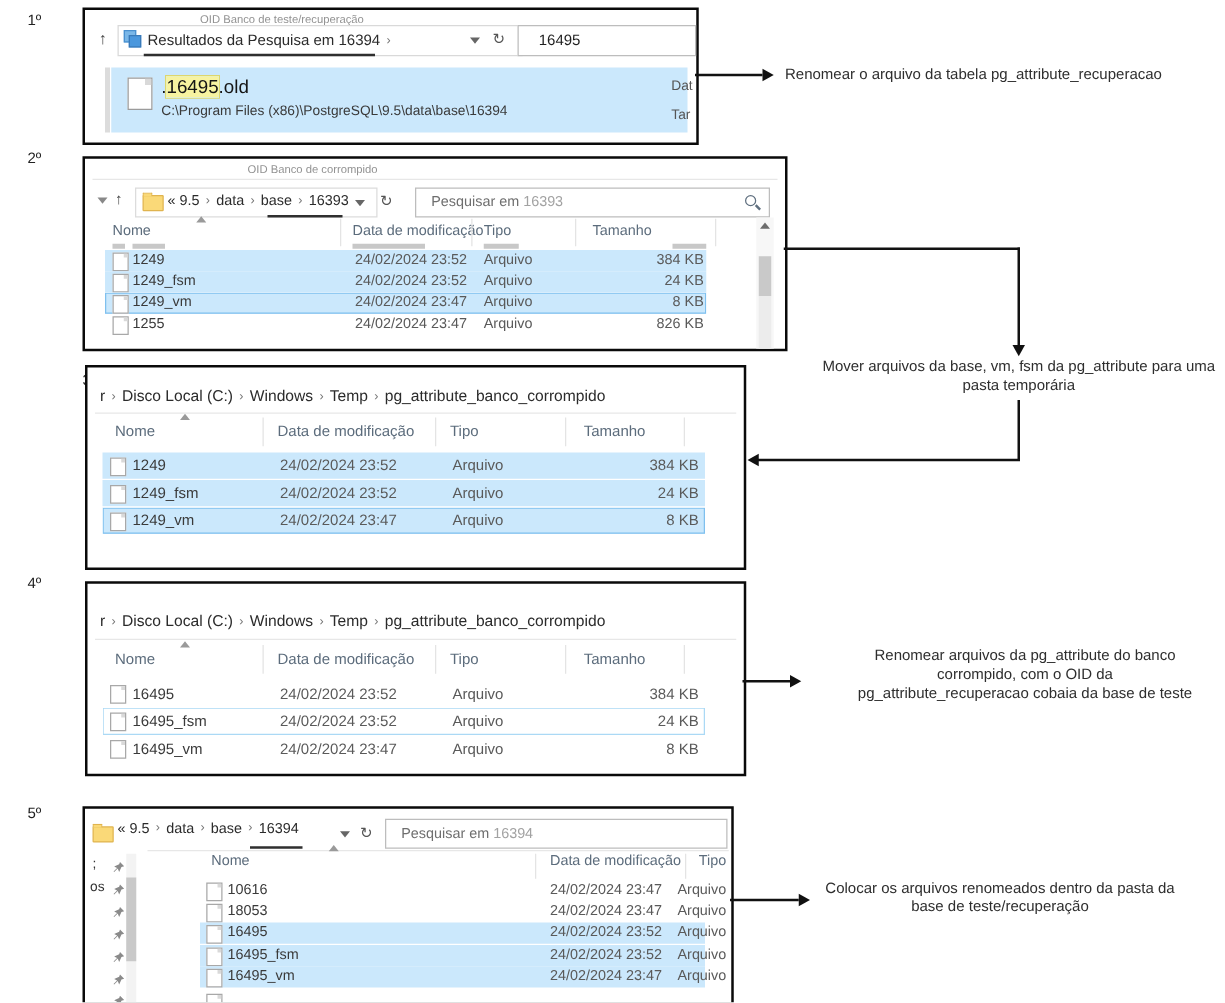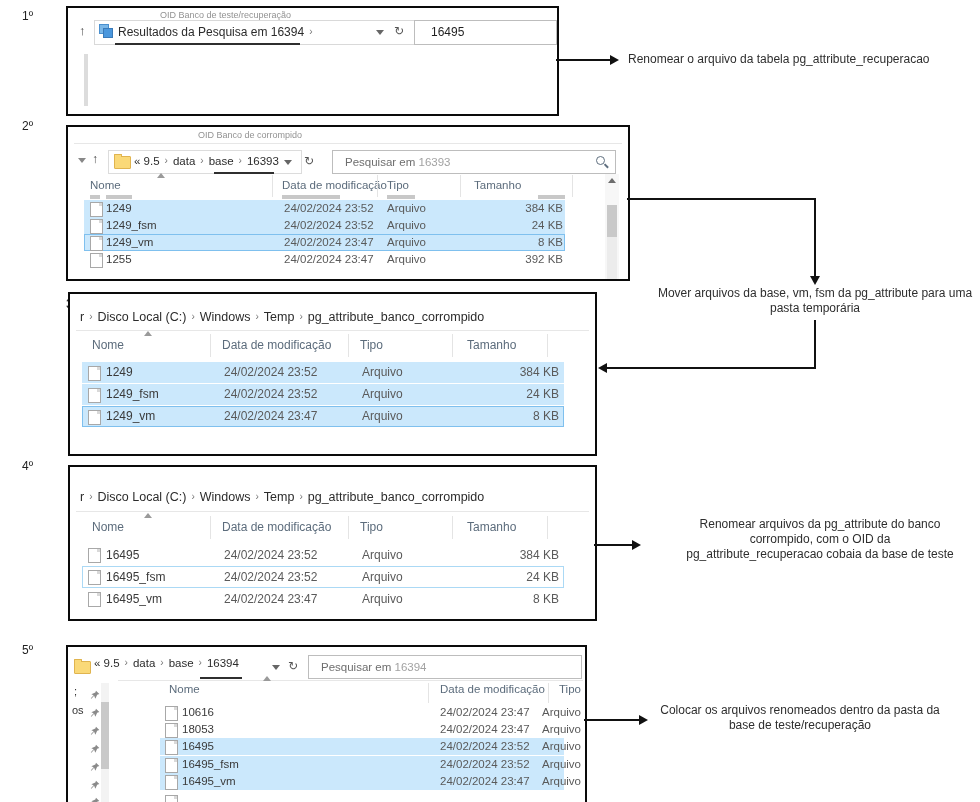--- a/index.html
+++ b/index.html
@@ -68,20 +68,27 @@
     <div class="abs" style="left:26px;top:12px;width:322px;height:23px;border:1px solid #d9d9d9;"></div>
     <span class="uparrow" style="left:11px;top:16px;">↑</span>
     <span class="stack" style="left:31px;top:16px;"></span>
     <div class="crumbs" style="left:50px;top:17px;font-size:12px;"><span>Resultados da Pesquisa em 16394</span><span class="sep">›</span></div>
     <div class="ubar" style="left:47px;top:35px;width:185px;"></div>
     <span class="cdn" style="left:308px;top:22px;"></span>
     <span class="refresh" style="left:326px;top:17px;">↻</span>
     <div class="searchbox" style="left:346px;top:12px;width:141px;height:23px;line-height:23px;"><span class="val" style="padding-left:16px;">16495</span></div>
 
     <div class="abs" style="left:16px;top:46px;width:4px;height:52px;background:#dcdcdc;"></div>
+    <div class="abs sel" style="left:21px;top:46px;width:461px;height:52px;">
+      <span class="ficon-lg" style="left:13px;top:8px;"></span>
+      <div class="abs" style="left:40px;top:7px;font-size:15px;color:#151515;white-space:nowrap;"><span>.</span><span style="background:#f7f3a0;box-shadow:0 0 0 1px #ddd66e;">16495</span><span>.old</span></div>
+      <div class="abs" style="left:40px;top:29px;font-size:11px;color:#3a3a3a;white-space:nowrap;">C:\Program Files (x86)\PostgreSQL\9.5\data\base\16394</div>
+      <div class="abs" style="left:448px;top:9px;font-size:11px;color:#555;">Dat</div>
+      <div class="abs" style="left:448px;top:32px;font-size:11px;color:#555;">Tar</div>
+    </div>
   </div>
 
   <div class="ln" style="left:556px;top:59px;width:54px;height:2px;"></div>
   <div class="ah r" style="left:610px;top:55px;"></div>
   <div class="annot left" style="left:628px;top:52px;width:350px;">
     <div>Renomear o arquivo da tabela pg_attribute_recuperacao</div>
   </div>
 
   <div class="panel" style="left:66px;top:125px;width:560px;height:152px;">
     <div class="wtitle" style="left:130px;top:3px;">OID Banco de corrompido</div>
@@ -136,21 +143,21 @@
       <span class="cell" style="left:22px;">1249_vm</span>
       <span class="cell dim" style="left:200px;">24/02/2024 23:47</span>
       <span class="cell dim" style="left:303px;">Arquivo</span>
       <span class="cell dim" style="right:2px;">8 KB</span>
     </div>
     <div class="row" style="left:16px;top:124px;width:481px;height:17px;line-height:17px;">
       <span class="ficon" style="left:6px;top:2px;"></span>
       <span class="cell" style="left:22px;">1255</span>
       <span class="cell dim" style="left:200px;">24/02/2024 23:47</span>
       <span class="cell dim" style="left:303px;">Arquivo</span>
-      <span class="cell dim" style="right:2px;">392 KB</span>
+      <span class="cell dim" style="right:2px;">826 KB</span>
     </div>
 
     <div class="sb" style="left:537px;top:47px;width:14px;height:105px;">
       <span class="cup" style="left:3px;top:4px;border-bottom-color:#6d6d6d;"></span>
       <div class="sbthumb" style="left:2px;top:31px;width:10px;height:32px;"></div>
       <div class="sbthumb" style="left:2px;top:63px;width:10px;height:42px;background:#ececec;"></div>
     </div>
   </div>
 
   <div class="ln" style="left:627px;top:198px;width:189px;height:2px;"></div>

